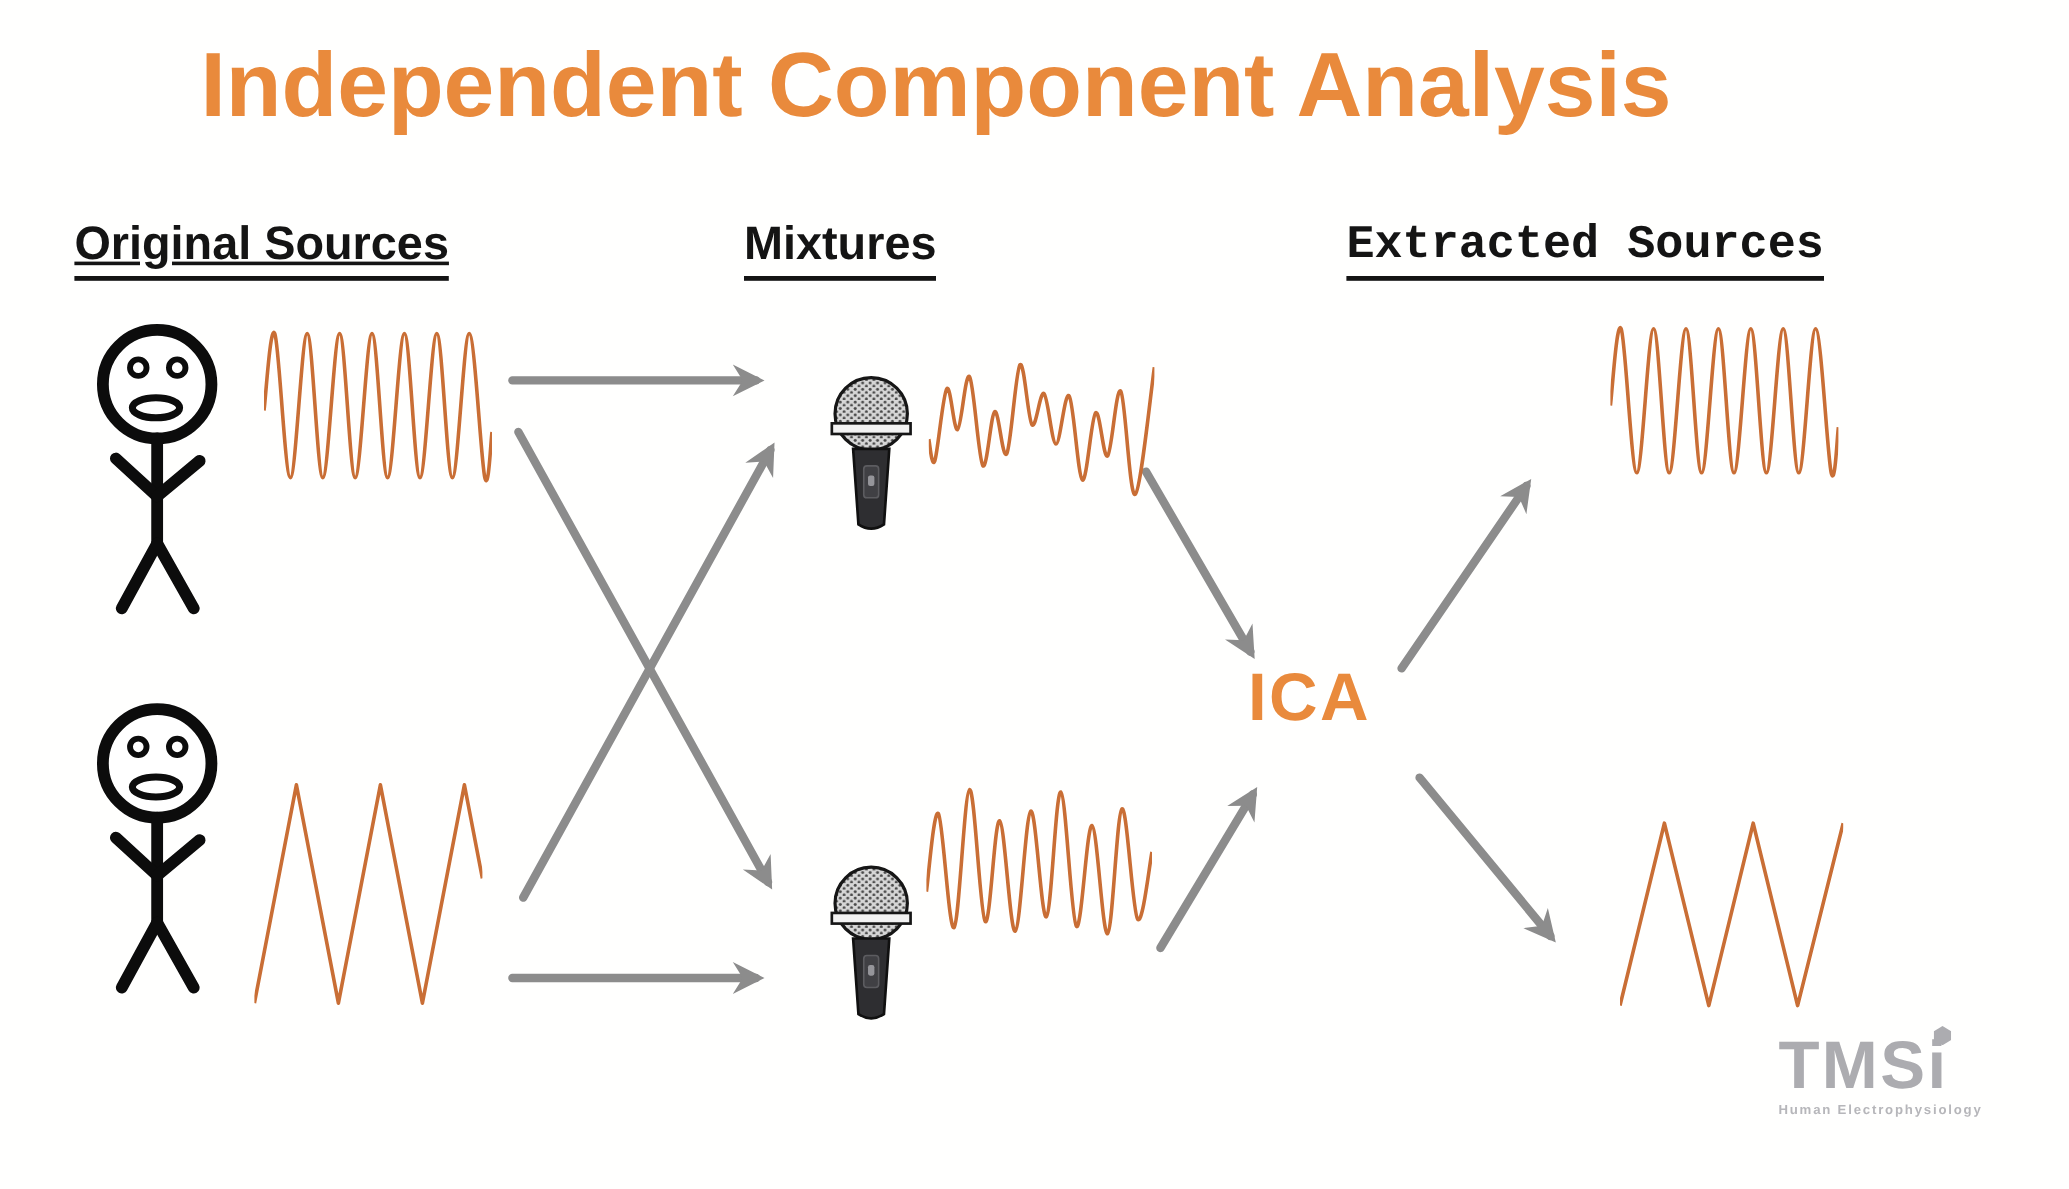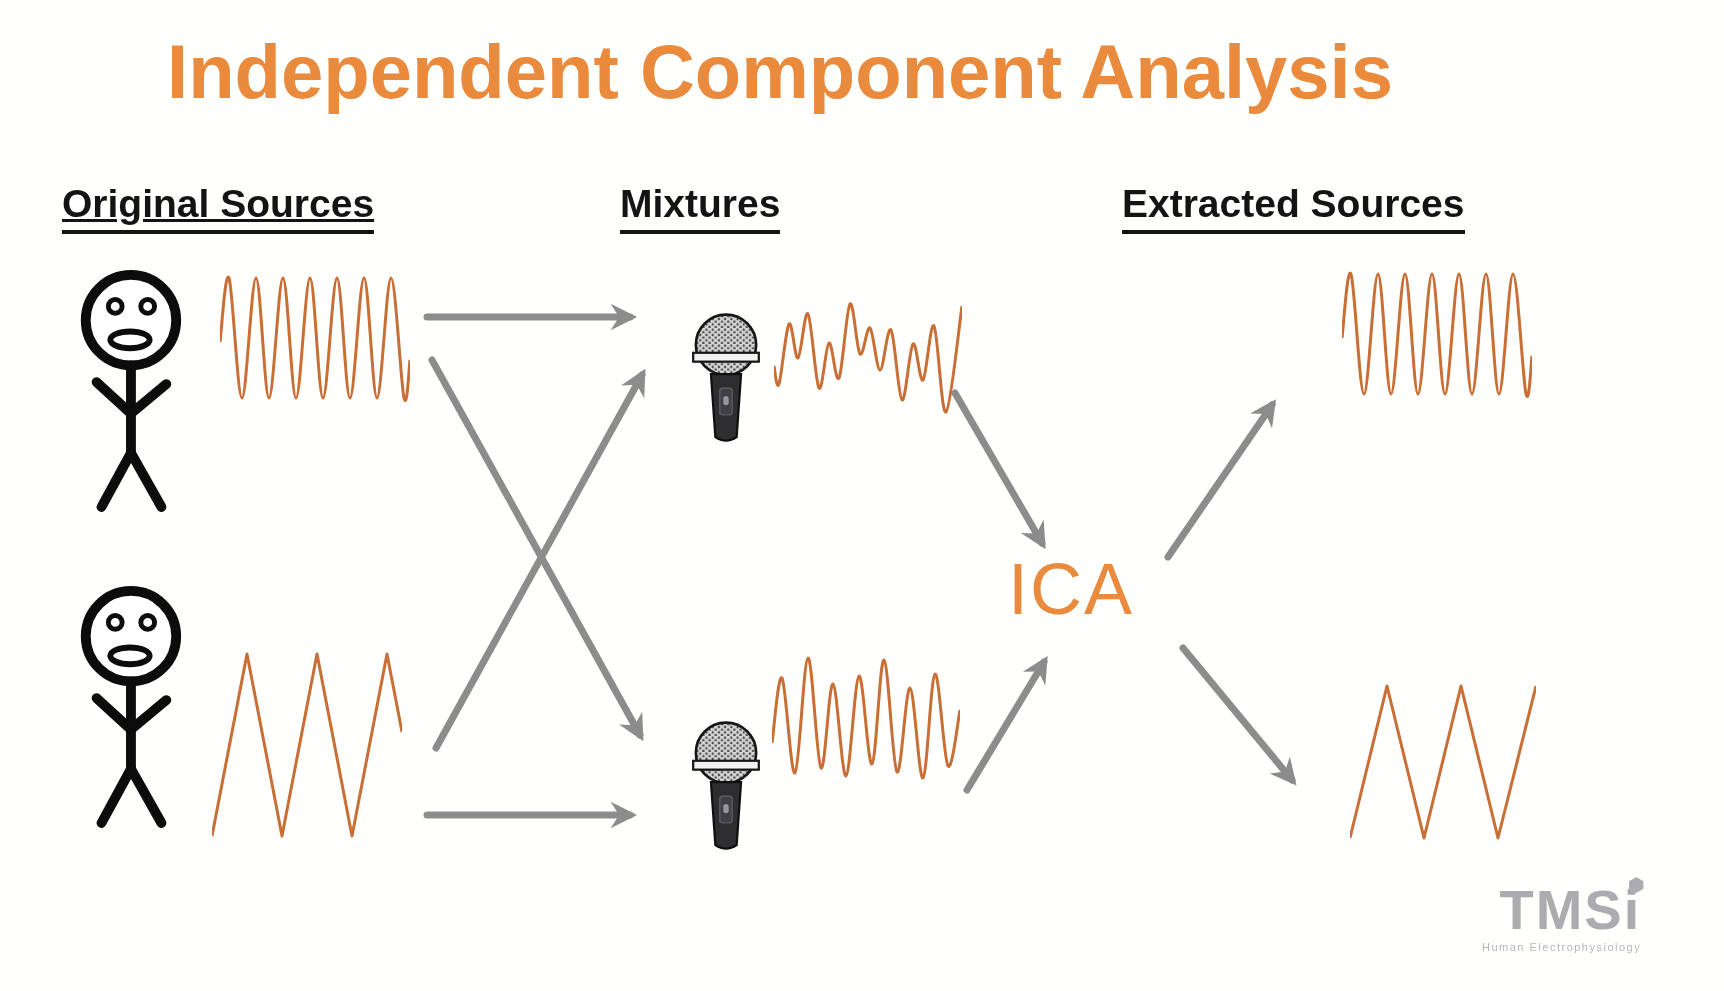--- a/index.html
+++ b/index.html
@@ -17,21 +17,21 @@
     position:absolute;top:28px;left:0;width:1560px;text-align:center;
     font-size:76px;font-weight:bold;color:var(--accent_orange);letter-spacing:0px;
   }
 
   .col-header{
     position:absolute;font-size:39px;font-weight:bold;color:var(--ink_black);
     border-bottom:4px solid var(--ink_black);padding-bottom:5px;line-height:1.05;
   }
   #original-header{left:62px;top:184px;text-decoration:underline;}
   #mixtures-header{left:600px;top:184px;margin-left:20px;}
-  #extracted-header{left:1122px;top:184px;}
+  #extracted-header{left:1122px;top:184px;font-family:Liberation Mono, monospace;}
 
   .person{position:absolute;width:118px;height:252px;}
   #person1{left:70px;top:262px;}
   #person2{left:70px;top:578px;}
 
   .mic{position:absolute;width:80px;height:133px;}
   #mic1{left:686px;top:312px;}
   #mic2{left:686px;top:720px;}
 
   .wave{position:absolute;}
@@ -40,36 +40,36 @@
   #wave-mixture1{left:774px;top:288px;}
   #wave-mixture2{left:772px;top:648px;}
   #wave-extracted1{left:1342px;top:268px;}
   #wave-extracted2{left:1350px;top:682px;}
 
   .arrows{position:absolute;left:0;top:0;pointer-events:none;}
   .arrows line{stroke:var(--arrow_gray);stroke-width:7;stroke-linecap:round;}
   #ah path{fill:var(--arrow_gray);}
 
   .ica{
-    position:absolute;left:1008px;top:548px;
-    font-size:72px;font-weight:normal;color:var(--accent_orange);letter-spacing:2px;
+    position:absolute;left:1040px;top:548px;
+    font-size:56px;font-weight:bold;color:var(--accent_orange);letter-spacing:2px;
   }
 
-  .logo{position:absolute;left:1482px;top:882px;text-align:right;}
+  .logo{position:absolute;left:1482px;top:860px;text-align:left;}
   .logo-brand{
     position:relative;display:inline-block;font-size:56px;font-weight:bold;
     color:var(--logo_gray);line-height:1;letter-spacing:2px;
   }
   .logo-hex{
     position:absolute;right:-3px;top:-5px;width:16px;height:16px;
     background:var(--logo_gray);
     clip-path:polygon(50% 0,95% 27%,95% 73%,50% 100%,5% 73%,5% 27%);
   }
   .logo-tagline{
-    font-size:11px;color:#b6b6ba;letter-spacing:1.5px;margin-top:3px;white-space:nowrap;
+    font-size:11px;color:#b6b6ba;letter-spacing:1.5px;margin-top:3px;white-space:nowrap;font-weight:bold;
   }
 </style>
 </head>
 <body>
 
 <div class="canvas">
 
   <svg class="arrows" width="1724" height="991" viewBox="0 0 1724 991">
     <defs>
       <marker id="ah" viewBox="0 0 12 12" refX="8.5" refY="6" markerWidth="4.2" markerHeight="4.2" orient="auto">

